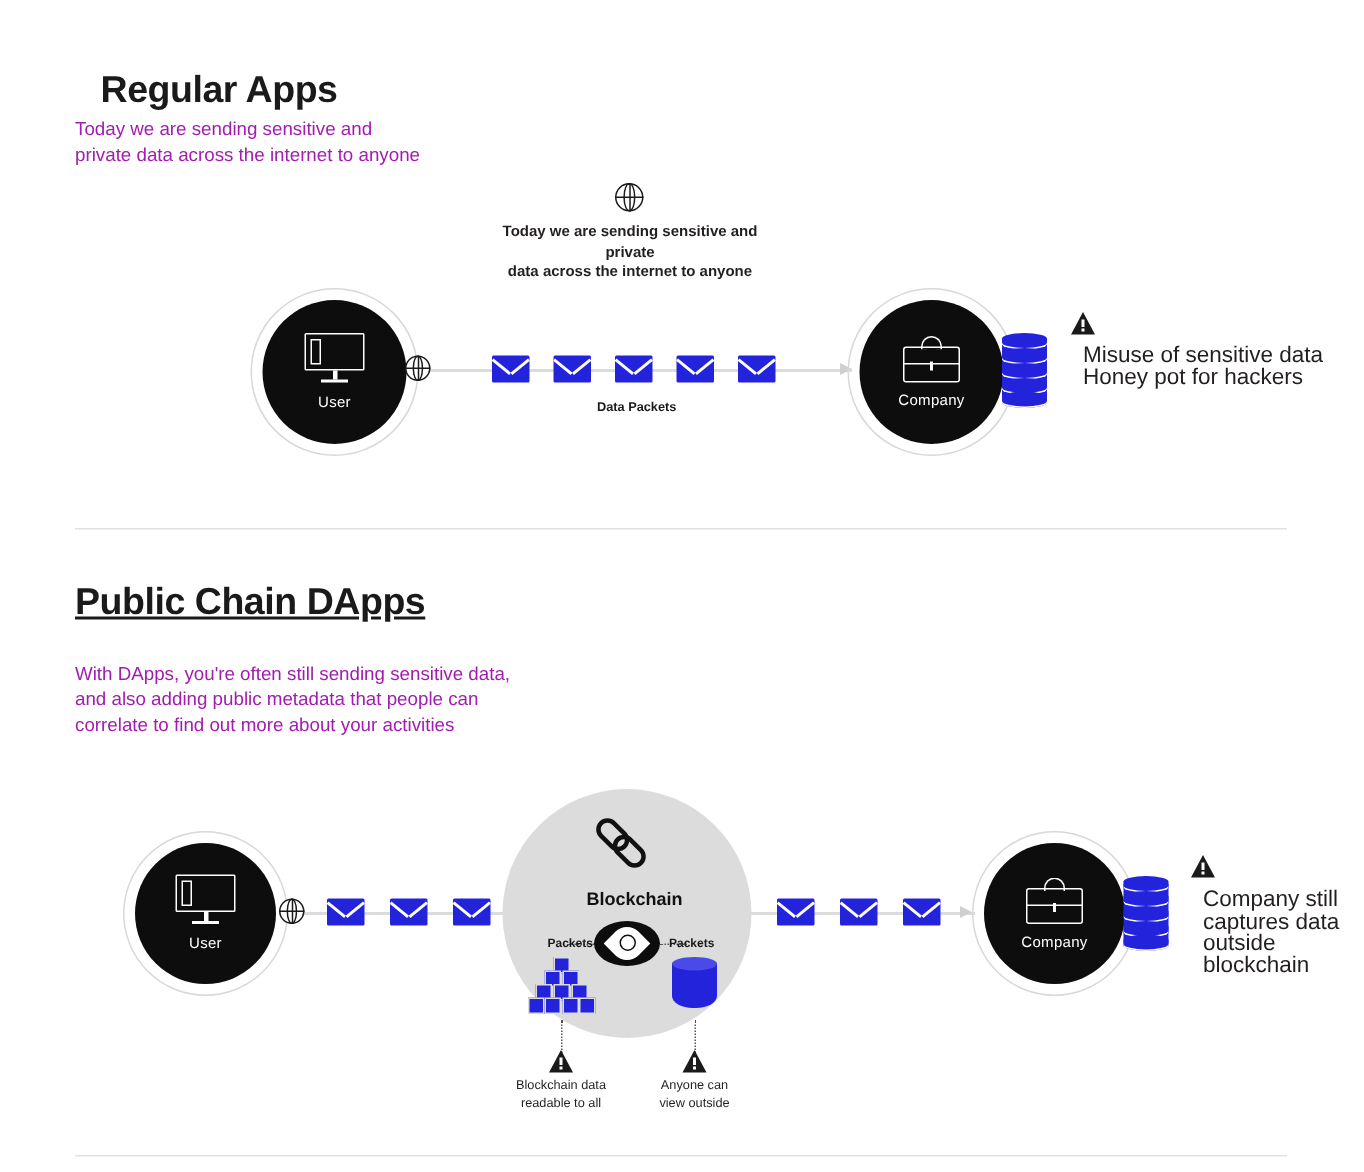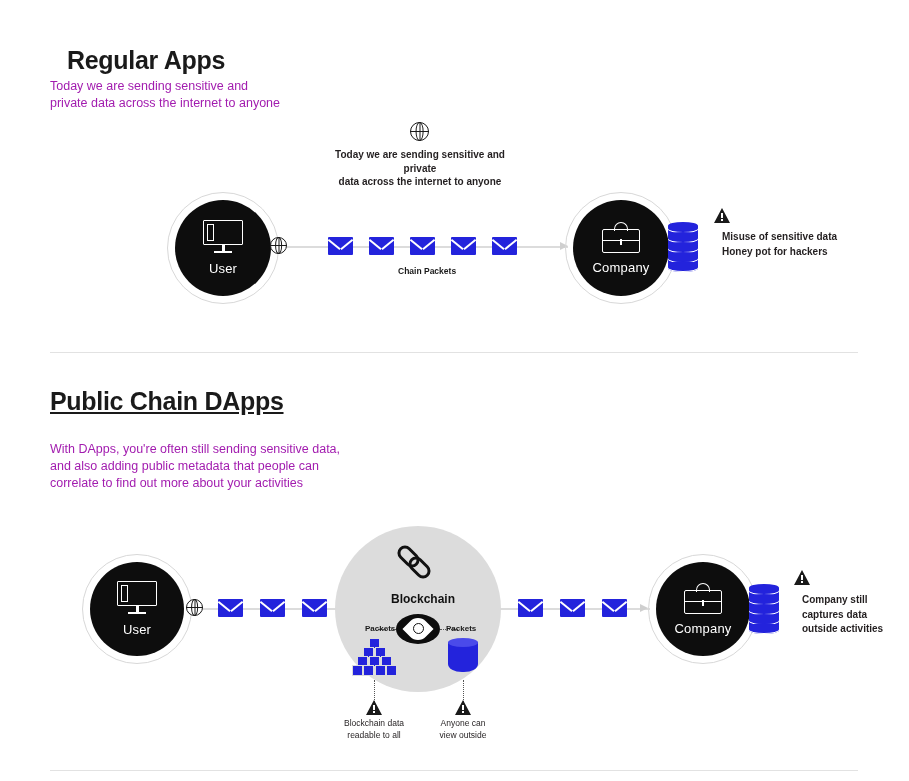--- a/index.html
+++ b/index.html
@@ -25,21 +25,21 @@
   .node{position:absolute;}
   .node .ring{
     position:absolute;left:0;top:0;border-radius:50%;
     border:1px solid #d8d8d8;box-sizing:border-box;
   }
   .node .disc{
     position:absolute;border-radius:50%;background:#0d0d0d;
     display:flex;flex-direction:column;align-items:center;justify-content:center;
   }
   .node .nlabel{
-    color:#ffffff;font-size:13px;letter-spacing:.2px;margin-top:7px;
+    color:#ffffff;font-size:10px;letter-spacing:.2px;margin-top:7px;
   }
   .monitor{width:40px;height:34px;position:relative;}
   .monitor .scr{
     position:absolute;left:0;top:0;width:40px;height:25px;
     border:1.6px solid #fff;box-sizing:border-box;border-radius:1px;
   }
   .monitor .scr:after{
     content:"";position:absolute;left:3px;top:3px;width:7px;bottom:3px;
     border:1.4px solid #fff;box-sizing:border-box;
   }
@@ -99,21 +99,21 @@
   
   .warn{position:absolute;width:16px;height:15px;}
   .warn .tri{
     position:absolute;left:0;top:0;width:0;height:0;
     border-left:8px solid transparent;border-right:8px solid transparent;
     border-bottom:15px solid #1a1a1a;
   }
   .warn .bang{position:absolute;left:7px;top:5px;width:2px;height:5px;background:#fff;}
   .warn .dot{position:absolute;left:7px;top:11px;width:2px;height:2px;background:#fff;}
 
-  .caption{position:absolute;font-size:10px;line-height:14.5px;color:#231f20;white-space:pre-line;font-weight:bold;}
+  .caption{position:absolute;font-size:15px;line-height:14.5px;color:#231f20;white-space:pre-line;}
   .center-note{
     position:absolute;text-align:center;font-size:10px;line-height:13.5px;
     color:#231f20;font-weight:600;white-space:pre-line;
   }
   .tiny{position:absolute;font-size:8px;font-weight:bold;color:#1a1a1a;}
 
   
   .bcircle{position:absolute;border-radius:50%;background:#dcdcdc;}
   .chain{position:absolute;width:40px;height:40px;}
   .chain .lk{
@@ -176,21 +176,21 @@
   <div class="globe" style="left:270px;top:237px;width:17px;height:17px;background:#fff;">
     <div class="hb" style="top:7px;"></div>
     <div class="el"></div>
   </div>
 
   <div class="env" style="left:328px;top:237px;"></div>
   <div class="env" style="left:369px;top:237px;"></div>
   <div class="env" style="left:410px;top:237px;"></div>
   <div class="env" style="left:451px;top:237px;"></div>
   <div class="env" style="left:492px;top:237px;"></div>
-  <div class="tiny" style="left:398px;top:266px;font-weight:600;font-size:8.5px;">Chain Packets</div>
+  <div class="tiny" style="left:398px;top:266px;font-weight:600;font-size:8.5px;">Data Packets</div>
 
   <div class="node" style="left:565px;top:192px;">
     <div class="ring" style="width:112px;height:112px;"></div>
     <div class="disc" style="left:8px;top:8px;width:96px;height:96px;">
       <div class="case">
         <div class="handle"></div>
           <div class="body"></div>
           <div class="mid"></div>
           <div class="latch"></div>
       </div>
@@ -332,16 +332,16 @@
     <div class="seg" style="top:39px;"></div>
   </div>
 
   <div class="warn" style="left:794px;top:570px;">
     <div class="tri"></div>
       <div class="bang"></div>
       <div class="dot"></div>
   </div>
   <div class="caption" style="left:802px;top:593px;">Company still
 captures data
-outside activities</div>
+outside blockchain</div>
 
   <div class="divider" style="top:770px;"></div>
 </div>
 
 </body></html>

